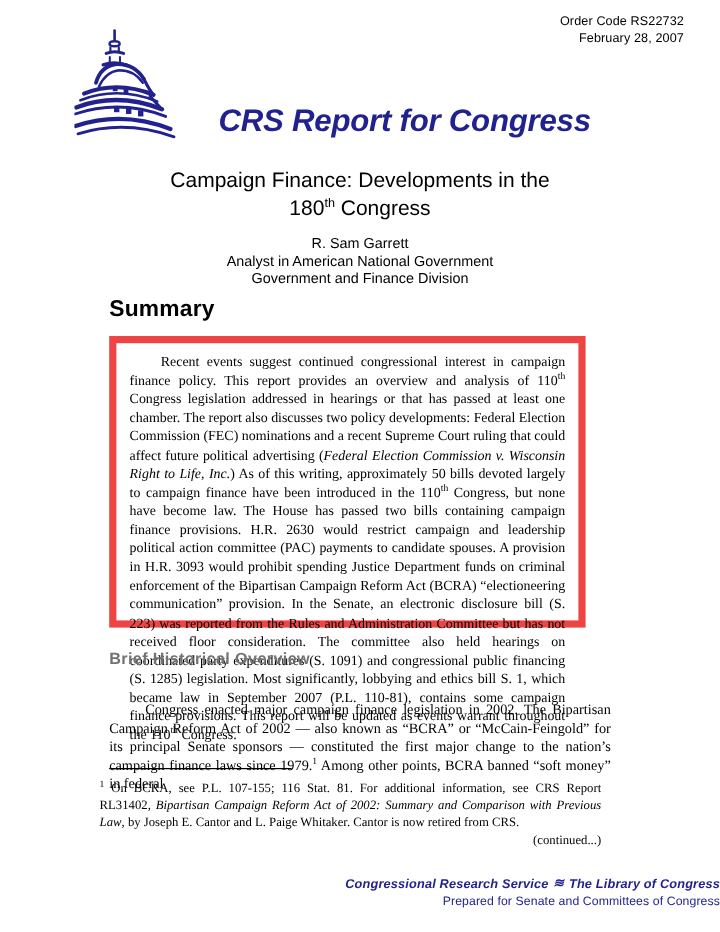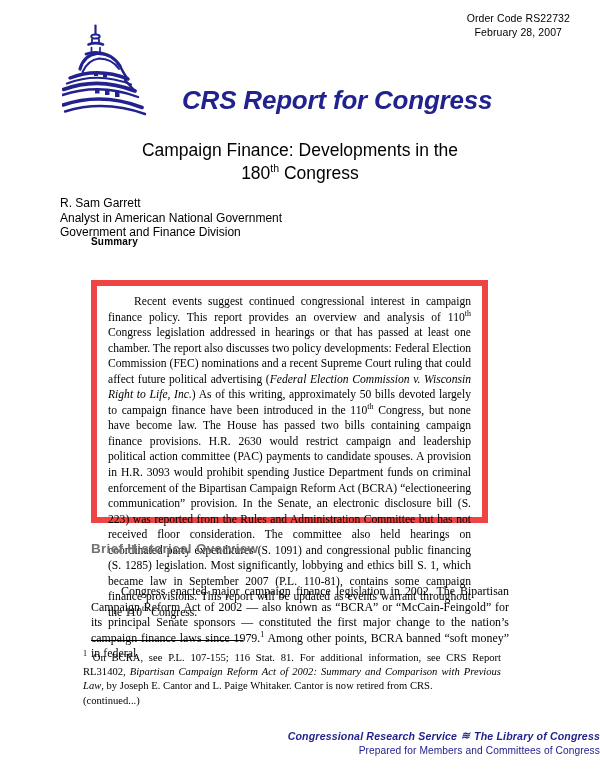--- a/index.html
+++ b/index.html
@@ -21,21 +21,21 @@
     left: 0; top: 0;
     width: 600px;
     height: 777px;
   }
 
   
   .order-block {
     position: absolute;
     right: 30px;
     top: 12px;
-    text-align: center;
+    text-align: right;
     font-family: "Liberation Sans", sans-serif;
     font-size: 10.5px;
     line-height: 13.5px;
     color: #000;
     letter-spacing: .1px;
   }
 
   
   .masthead {
     position: absolute;
@@ -83,34 +83,35 @@
     vertical-align: super;
     line-height: 0;
   }
 
   
   .author-block {
     position: absolute;
     left: 60px;
     top: 196px;
     width: 480px;
+    text-align: center;
     font-family: "Liberation Sans", sans-serif;
     font-size: 12px;
     line-height: 14.6px;
     color: #000;
   }
 
   
   .summary-heading {
     position: absolute;
     left: 91px;
-    top: 236px;
+    top: 247px;
     font-family: "Liberation Sans", sans-serif;
     font-weight: bold;
-    font-size: 10px;
+    font-size: 19px;
     color: #000;
     letter-spacing: .2px;
   }
 
   
   .summary-box {
     position: absolute;
     left: 91px;
     top: 280px;
     width: 397px;
@@ -183,20 +184,21 @@
   .footnote-text {
     font-family: "Liberation Serif", serif;
     font-size: 10.6px;
     line-height: 14.2px;
     text-align: justify;
     margin: 0;
     color: #000;
   }
   .footnote-cont {
     display: block;
+    text-align: right;
     margin-top: 0px;
   }
 
   
   .page-footer {
     position: absolute;
     left: 0;
     top: 729px;
     width: 600px;
     text-align: right;
@@ -296,16 +298,16 @@
 
   <div class="footnote-rule"></div>
   <div class="footnote-block">
     <p class="footnote-text"><sup>1</sup><span> On BCRA, see P.L. 107-155; 116 Stat. 81.  For additional information, see CRS Report RL31402, </span><span class="ital">Bipartisan Campaign Reform Act of 2002: Summary and Comparison with Previous Law</span><span>, by Joseph E. Cantor and L. Paige Whitaker.  Cantor is now retired from CRS.</span><span class="footnote-cont">(continued...)</span></p>
   </div>
 
   <div class="page-footer">
     <div class="footer-line1">
       <span>Congressional Research Service</span><span class="footer-orn">≋</span><span>The Library of Congress</span>
     </div>
-    <div class="footer-line2">Prepared for Members and Committees of Congress</div>
+    <div class="footer-line2">Prepared for Senate and Committees of Congress</div>
   </div>
 
 </div>
 
 </body></html>

